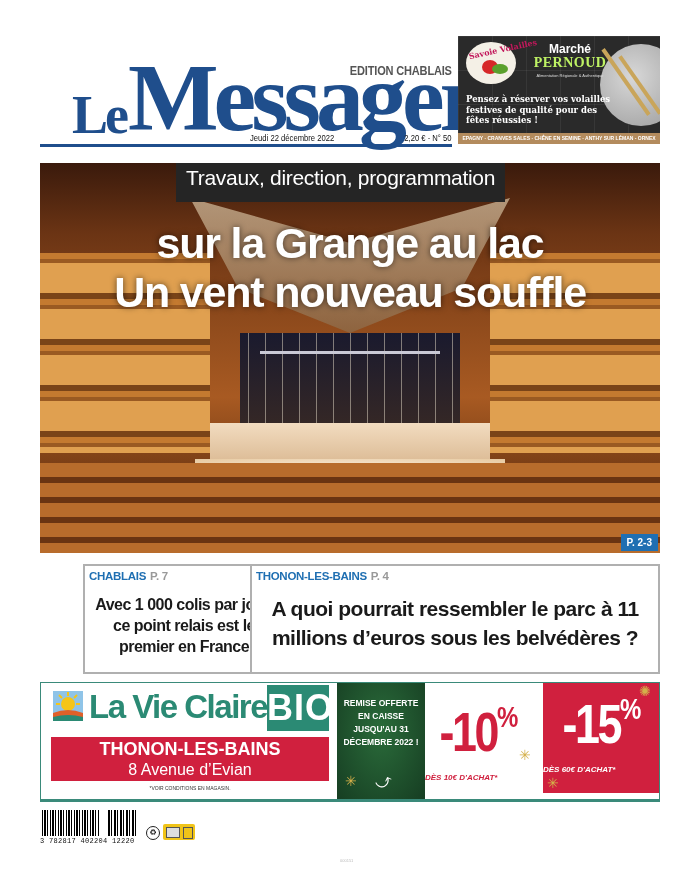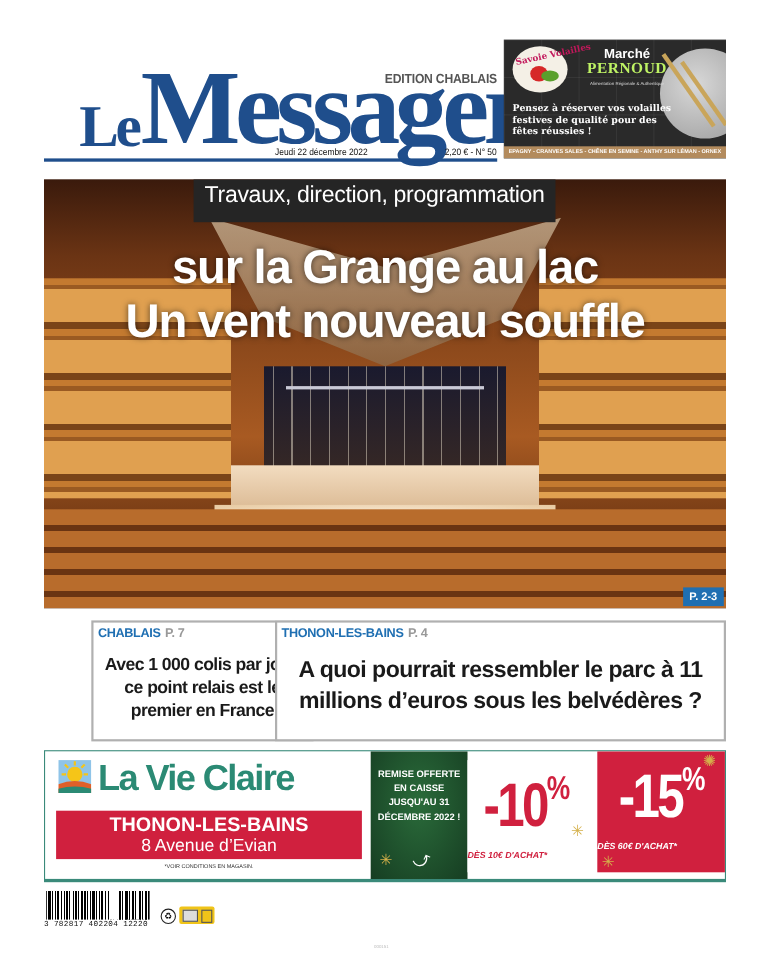--- a/index.html
+++ b/index.html
@@ -172,20 +172,21 @@
       <line x1="15" y1="1" x2="15" y2="5"></line>
         <line x1="3" y1="13" x2="7" y2="13"></line>
         <line x1="23" y1="13" x2="27" y2="13"></line>
       <line x1="6" y1="4" x2="9" y2="7"></line>
         <line x1="24" y1="4" x2="21" y2="7"></line>
     </g>
     <path d="M0 22 Q15 16 30 22 L30 30 L0 30Z" fill="#e0602a"></path>
     <path d="M0 26 Q15 22 30 26 L30 30 L0 30Z" fill="#2b8a74"></path>
   </svg>
   <div class="lvc-name">La Vie Claire</div>
+  <div class="lvc-bio">BIO</div>
   <div class="lvc-store">
     <div class="city">THONON-LES-BAINS</div>
     <div class="addr">8 Avenue d’Evian</div>
   </div>
   <div class="lvc-note">*VOIR CONDITIONS EN MAGASIN.</div>
 
   <div class="promo-green">
     <div class="txt">REMISE OFFERTE EN CAISSE JUSQU'AU 31 DÉCEMBRE 2022 !</div>
     <div class="sparkle">✳</div>
     <div class="arrow">⤻</div>

